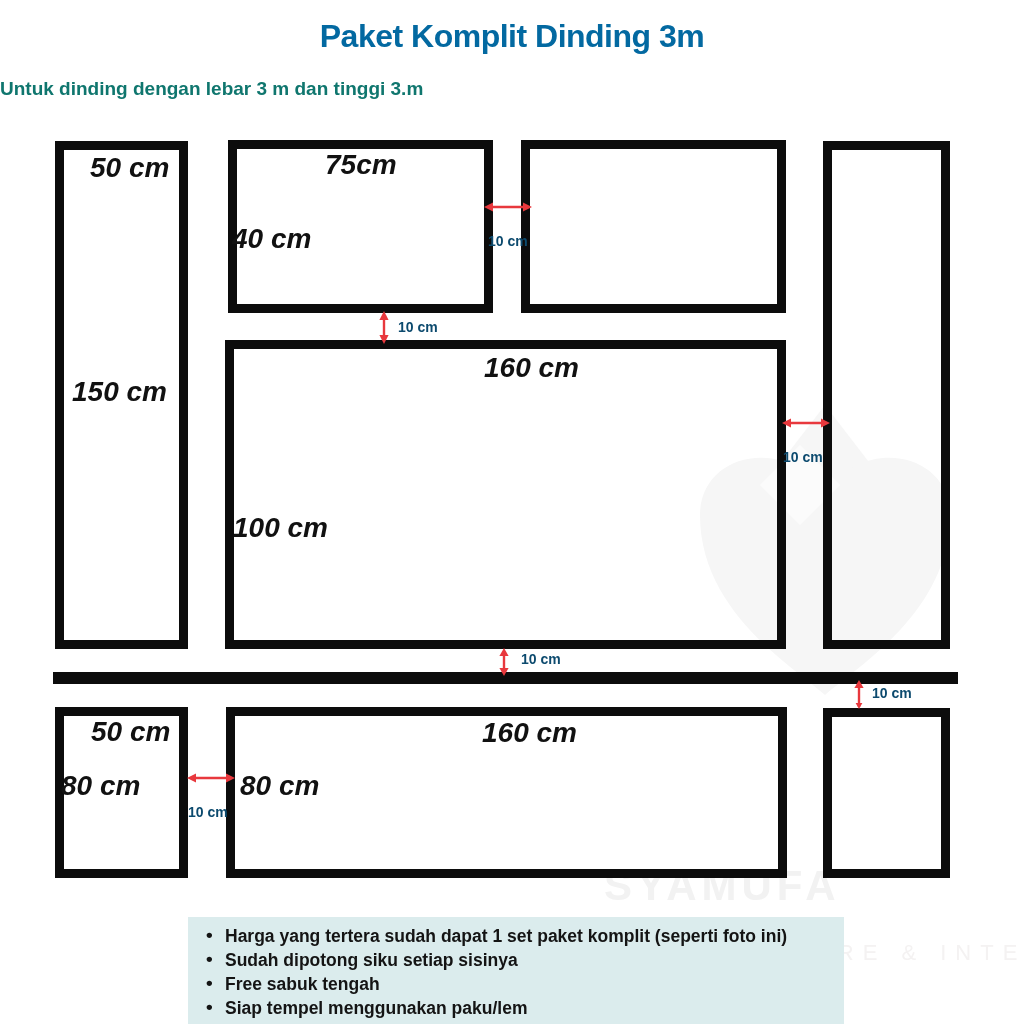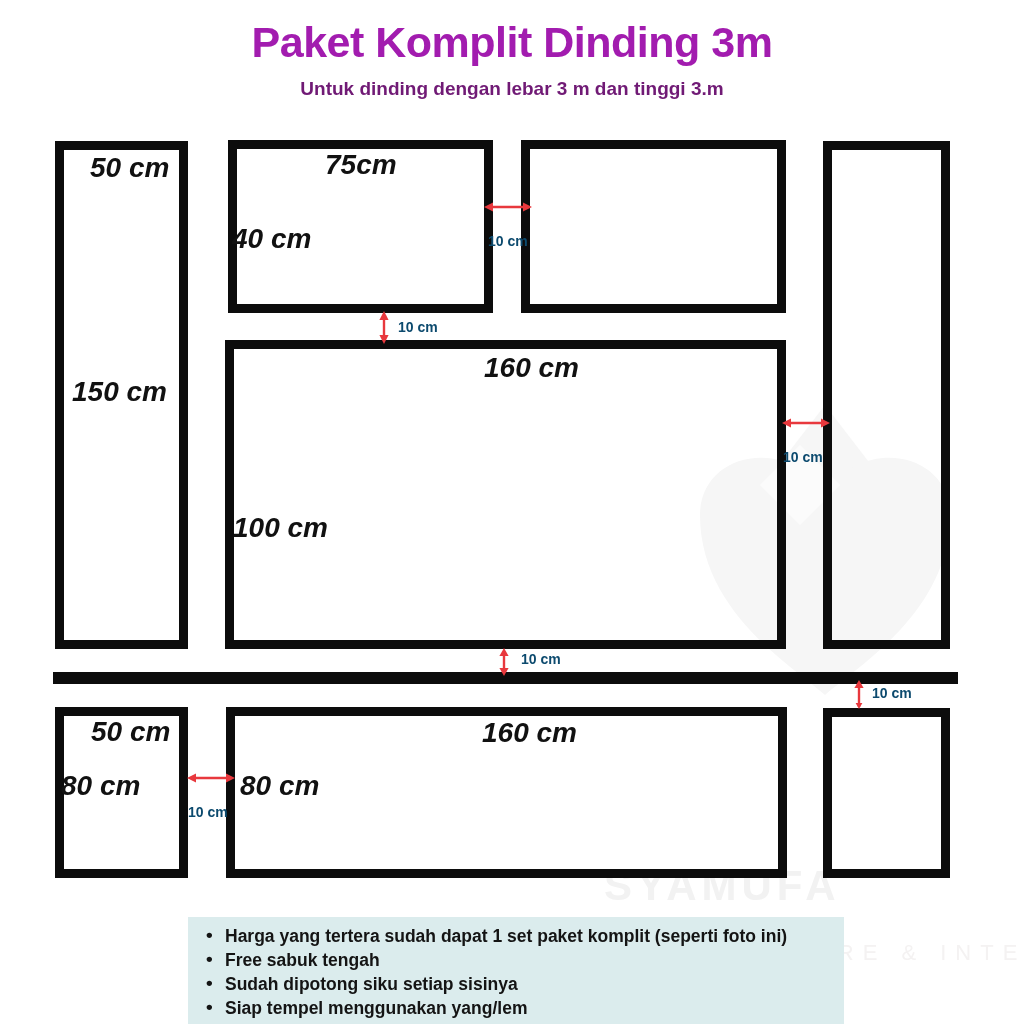--- a/index.html
+++ b/index.html
@@ -52,35 +52,35 @@
     white-space: nowrap;
   }
 
   
   .title {
     position: absolute;
     left: 0;
     top: 18px;
     width: 1024px;
     text-align: center;
-    font-size: 43px;
+    font-size: 32px;
     font-weight: 800;
-    color: #a21caf;
+    color: #0369a1;
     letter-spacing: -0.5px;
     z-index: 5;
   }
   .subtitle {
     position: absolute;
     left: 0;
     top: 78px;
     width: 1024px;
-    text-align: center;
+    text-align: left;
     font-size: 19px;
     font-weight: 700;
-    color: #701a75;
+    color: #0f766e;
     z-index: 5;
   }
 
   
   .panel {
     position: absolute;
     border: 9px solid #0c0c0c;
     background: transparent;
     z-index: 2;
   }
@@ -233,19 +233,19 @@
   <svg class="arrow-svg" style="left:187px; top:770px; width:48px; height:16px;" viewBox="0 0 48 16" xmlns="http://www.w3.org/2000/svg">
     <line x1="6" y1="8" x2="42" y2="8" stroke="#e8383d" stroke-width="2.4"></line>
     <polygon points="0,8 9,3.4 9,12.6" fill="#e8383d"></polygon>
     <polygon points="48,8 39,3.4 39,12.6" fill="#e8383d"></polygon>
   </svg>
   <div class="red-label" style="left:188px; top:804px;">10 cm</div>
 
   <div class="notebox">
     <ul>
       <li>Harga yang tertera sudah dapat 1 set paket komplit (seperti foto ini)</li>
+      <li>Sudah dipotong siku setiap sisinya</li>
       <li>Free sabuk tengah</li>
-      <li>Sudah dipotong siku setiap sisinya</li>
-      <li>Siap tempel menggunakan yang/lem</li>
+      <li>Siap tempel menggunakan paku/lem</li>
     </ul>
   </div>
 
 </div>
 
 </body></html>

